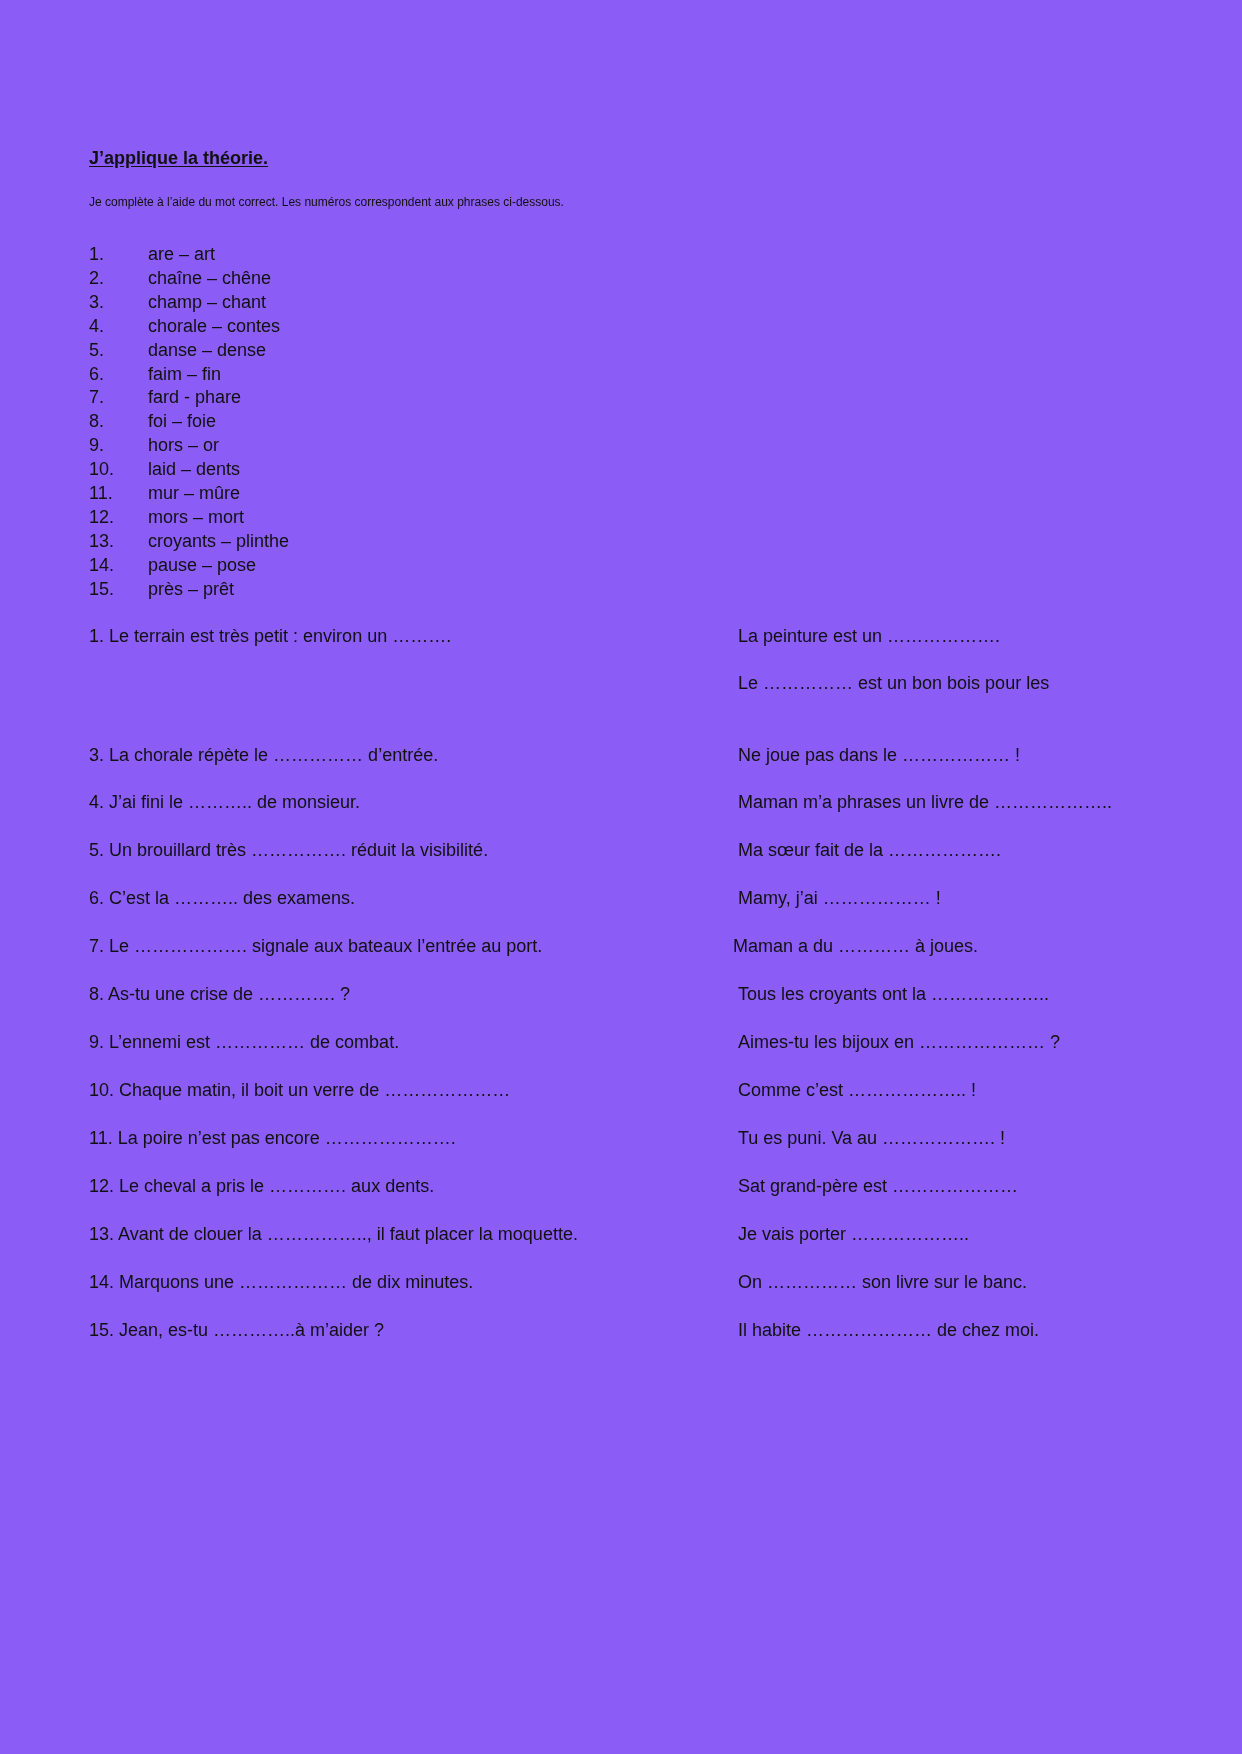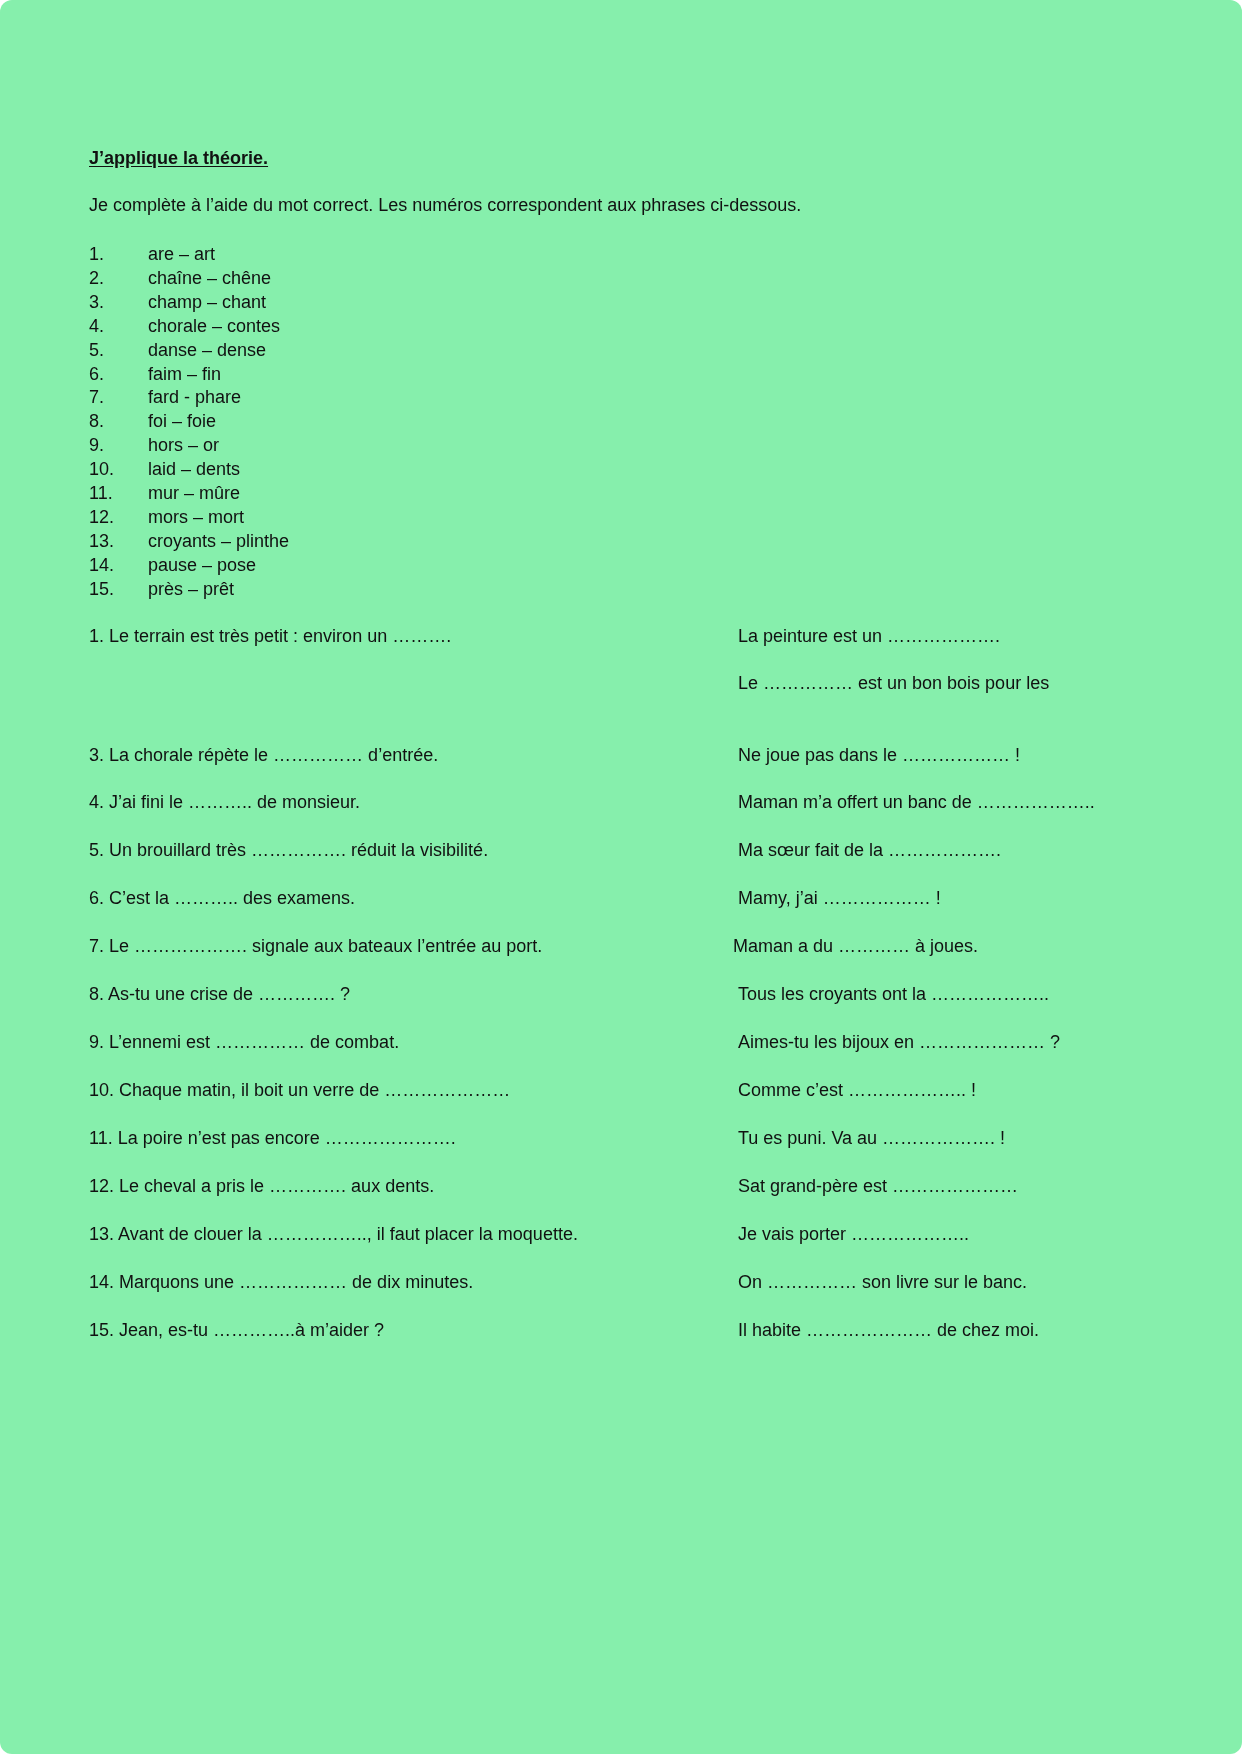--- a/index.html
+++ b/index.html
@@ -12,38 +12,37 @@
     height: 1754px;
     position: relative;
     font-family: "Liberation Sans", "DejaVu Sans", sans-serif;
     color: #111111;
     overflow: hidden;
   }
   .page {
     position: absolute;
     left: 0; top: 0;
     width: 1242px; height: 1754px;
-    background: #86efac;
-    border-radius: 12px;
+    background: #8b5cf6;
   }
   .title {
     position: absolute;
     left: 89px;
     top: 148px;
     font-size: 18px;
     font-weight: bold;
     text-decoration: underline;
     text-underline-offset: 2px;
     margin: 0;
   }
   .instruction {
     position: absolute;
     left: 89px;
     top: 195px;
-    font-size: 18px;
+    font-size: 12px;
     margin: 0;
   }
   .word-list {
     position: absolute;
     left: 89px;
     top: 243px;
     margin: 0;
     padding: 0;
     list-style: none;
     font-size: 18px;
@@ -164,21 +163,21 @@
       <div class="left">
       </div>
       <div class="right">Le …………… est un bon bois pour les</div>
     </div>
     <div class="row" style="top:743px">
       <div class="left">3. La chorale répète le …………… d’entrée.</div>
       <div class="right">Ne joue pas dans le ……………… !</div>
     </div>
     <div class="row" style="top:790px">
       <div class="left">4. J’ai fini le ……….. de monsieur.</div>
-      <div class="right">Maman m’a offert un banc de ………………..</div>
+      <div class="right">Maman m’a phrases un livre de ………………..</div>
     </div>
     <div class="row" style="top:838px">
       <div class="left">5. Un brouillard très ……………. réduit la visibilité.</div>
       <div class="right">Ma sœur fait de la ……………….</div>
     </div>
     <div class="row" style="top:886px">
       <div class="left">6. C’est la ……….. des examens.</div>
       <div class="right">Mamy, j’ai ……………… !</div>
     </div>
     <div class="row" style="top:934px">

